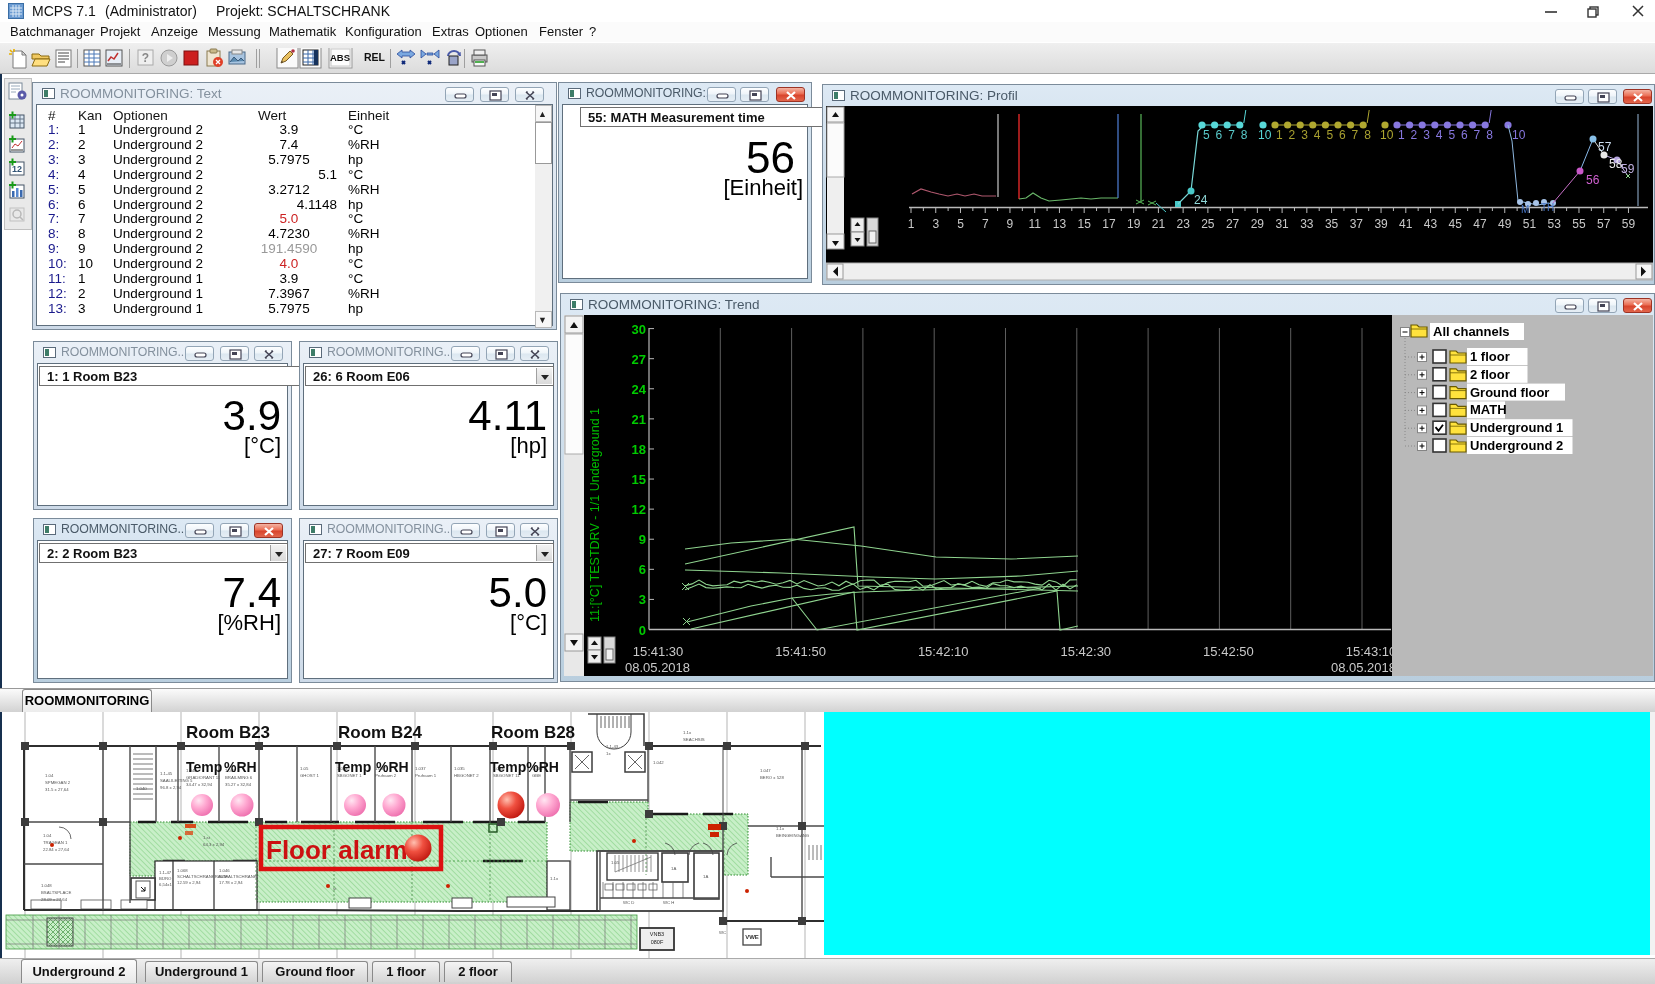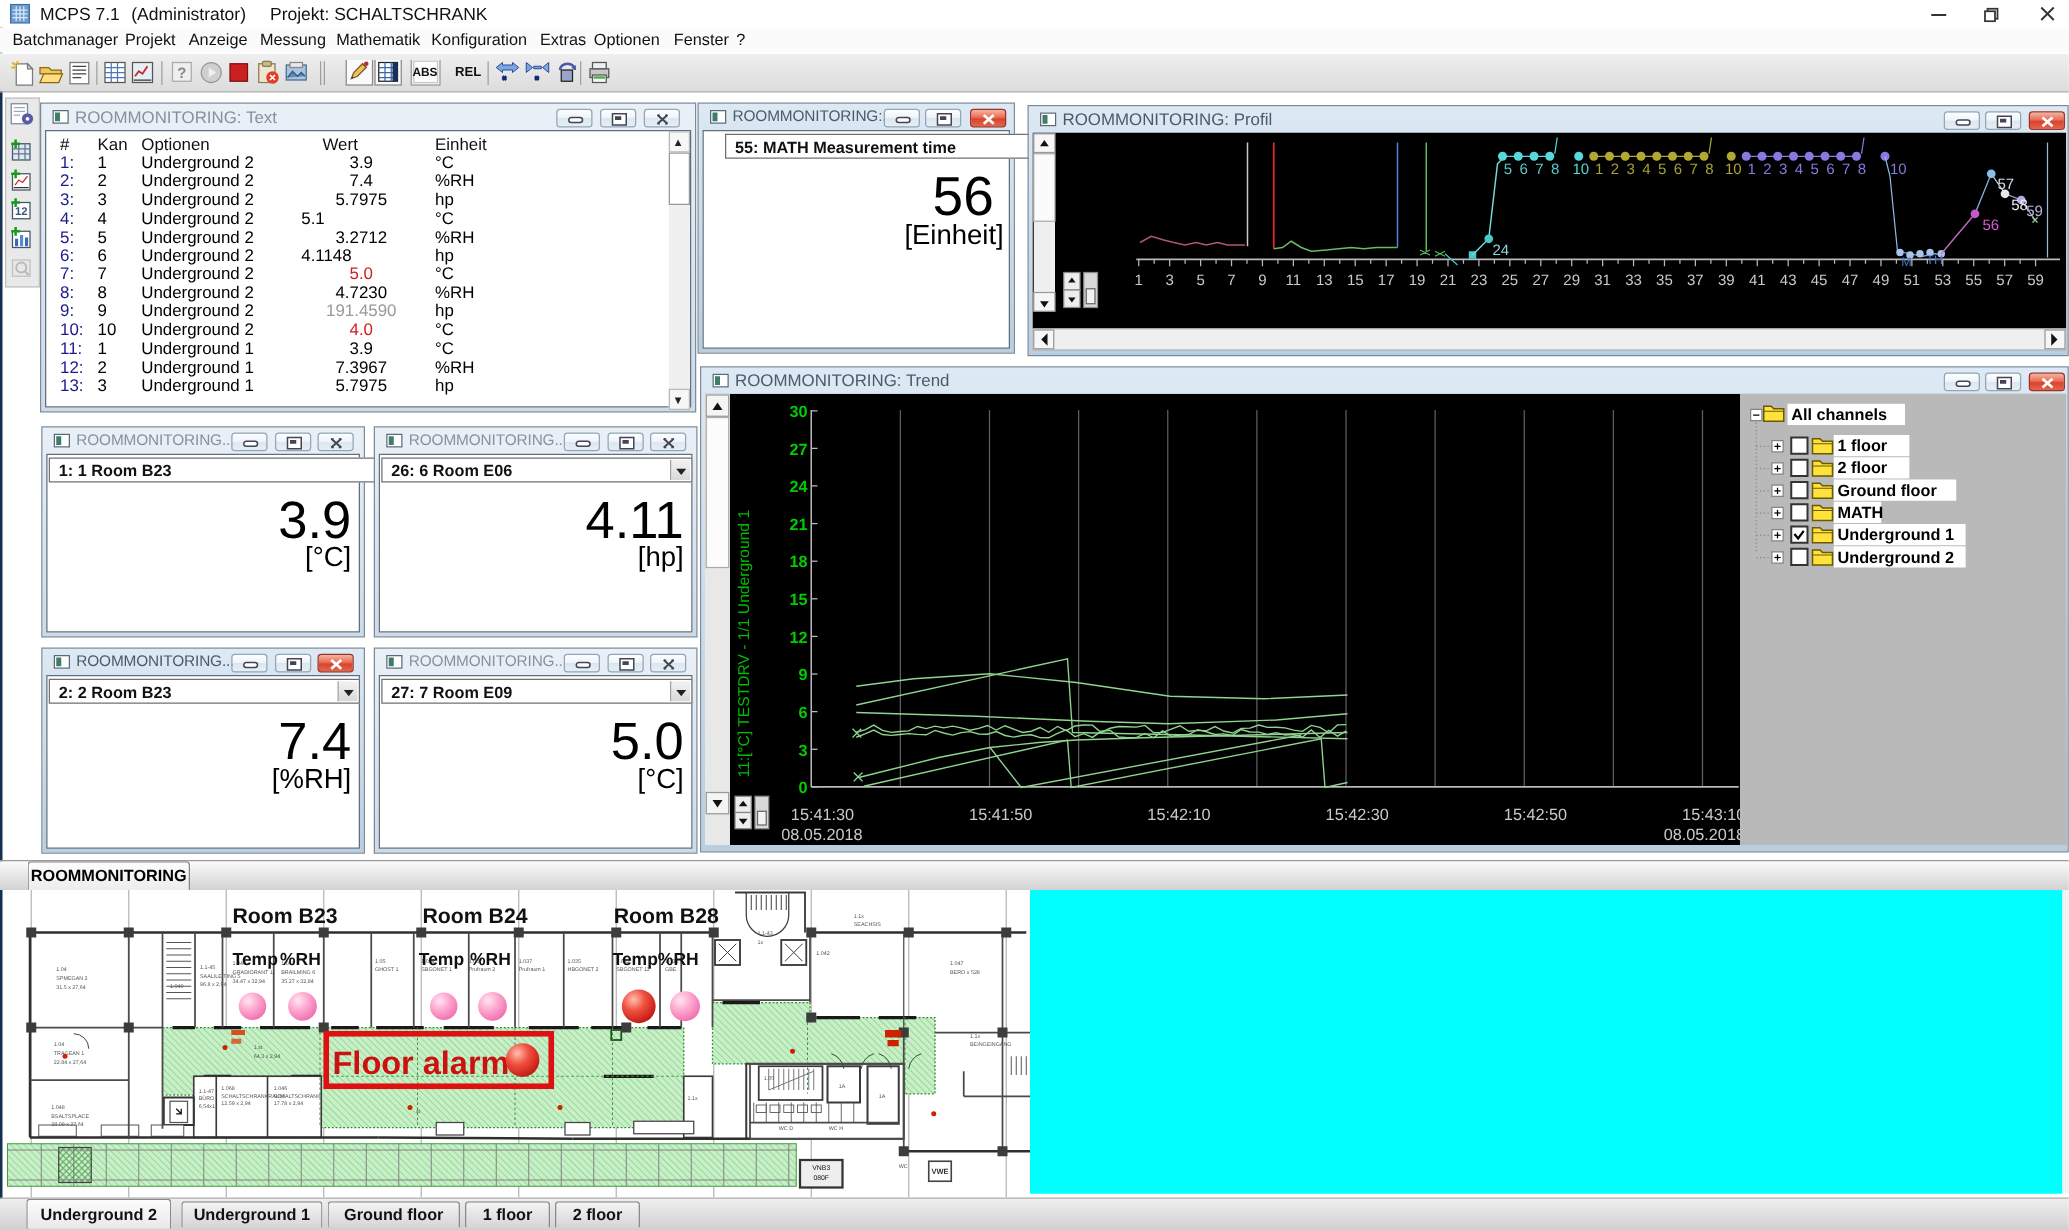--- a/index.html
+++ b/index.html
@@ -269,31 +269,31 @@
         <div class="abs" style="top:14.9px;left:203px;width:96px;text-align:center;color:#000">7.4</div>
         <div class="abs" style="top:14.9px;left:310px">%RH</div>
         <div class="abs" style="top:29.8px;left:10px;color:#1a1a8c">3:</div>
         <div class="abs" style="top:29.8px;left:40px">3</div>
         <div class="abs" style="top:29.8px;left:75px">Underground 2</div>
         <div class="abs" style="top:29.8px;left:203px;width:96px;text-align:center;color:#000">5.7975</div>
         <div class="abs" style="top:29.8px;left:310px">hp</div>
         <div class="abs" style="top:44.7px;left:10px;color:#1a1a8c">4:</div>
         <div class="abs" style="top:44.7px;left:40px">4</div>
         <div class="abs" style="top:44.7px;left:75px">Underground 2</div>
-        <div class="abs" style="top:44.7px;left:203px;width:96px;text-align:left;color:#000">5.1</div>
+        <div class="abs" style="top:44.7px;left:203px;width:96px;text-align:right;color:#000">5.1</div>
         <div class="abs" style="top:44.7px;left:310px">°C</div>
         <div class="abs" style="top:59.6px;left:10px;color:#1a1a8c">5:</div>
         <div class="abs" style="top:59.6px;left:40px">5</div>
         <div class="abs" style="top:59.6px;left:75px">Underground 2</div>
         <div class="abs" style="top:59.6px;left:203px;width:96px;text-align:center;color:#000">3.2712</div>
         <div class="abs" style="top:59.6px;left:310px">%RH</div>
         <div class="abs" style="top:74.5px;left:10px;color:#1a1a8c">6:</div>
         <div class="abs" style="top:74.5px;left:40px">6</div>
         <div class="abs" style="top:74.5px;left:75px">Underground 2</div>
-        <div class="abs" style="top:74.5px;left:203px;width:96px;text-align:left;color:#000">4.1148</div>
+        <div class="abs" style="top:74.5px;left:203px;width:96px;text-align:right;color:#000">4.1148</div>
         <div class="abs" style="top:74.5px;left:310px">hp</div>
         <div class="abs" style="top:89.4px;left:10px;color:#1a1a8c">7:</div>
         <div class="abs" style="top:89.4px;left:40px">7</div>
         <div class="abs" style="top:89.4px;left:75px">Underground 2</div>
         <div class="abs" style="top:89.4px;left:203px;width:96px;text-align:center;color:#cc2222">5.0</div>
         <div class="abs" style="top:89.4px;left:310px">°C</div>
         <div class="abs" style="top:104.3px;left:10px;color:#1a1a8c">8:</div>
         <div class="abs" style="top:104.3px;left:40px">8</div>
         <div class="abs" style="top:104.3px;left:75px">Underground 2</div>
         <div class="abs" style="top:104.3px;left:203px;width:96px;text-align:center;color:#000">4.7230</div>

